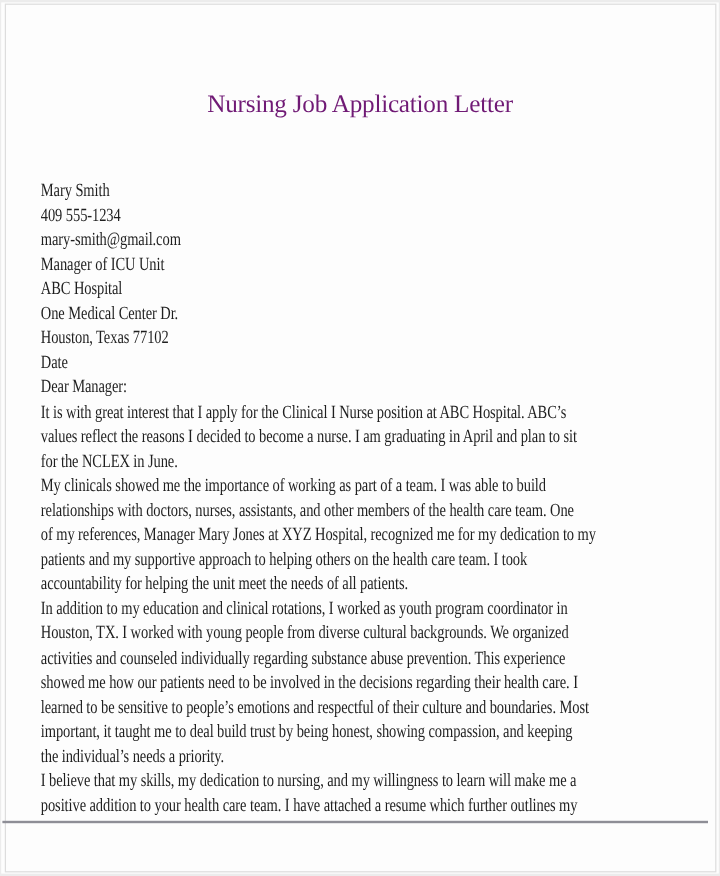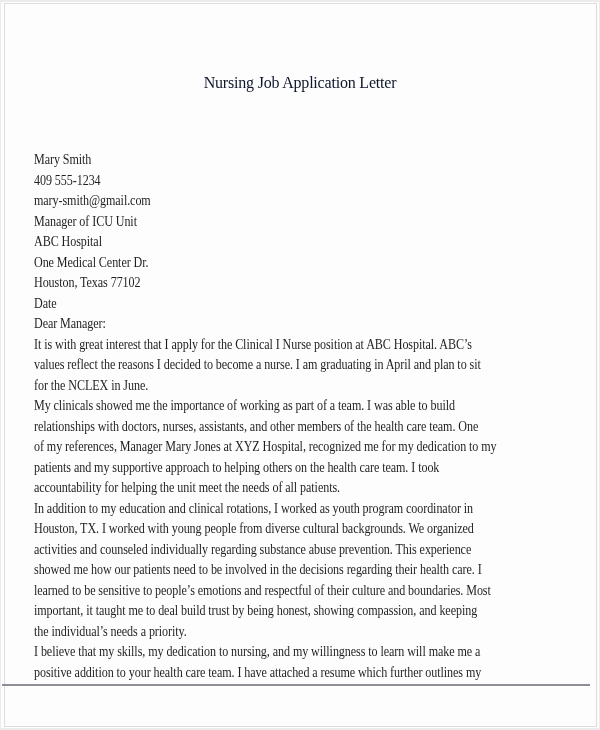--- a/index.html
+++ b/index.html
@@ -29,24 +29,24 @@
     border: 1px solid #dddddd;
     pointer-events: none;
   }
   .title {
     position: absolute;
     top: 72px;
     left: 0;
     width: 100%;
     margin: 0;
     text-align: center;
-    font-size: 16px;
+    font-size: 21px;
     font-weight: normal;
     letter-spacing: -0.2px;
-    color: #0f172a;
+    color: #701a75;
   }
   .body {
     position: absolute;
     left: 33px;
     top: 147px;
     width: 706px;
     transform: scaleX(0.78);
     transform-origin: 0 0;
     font-size: 15.5px;
   }

